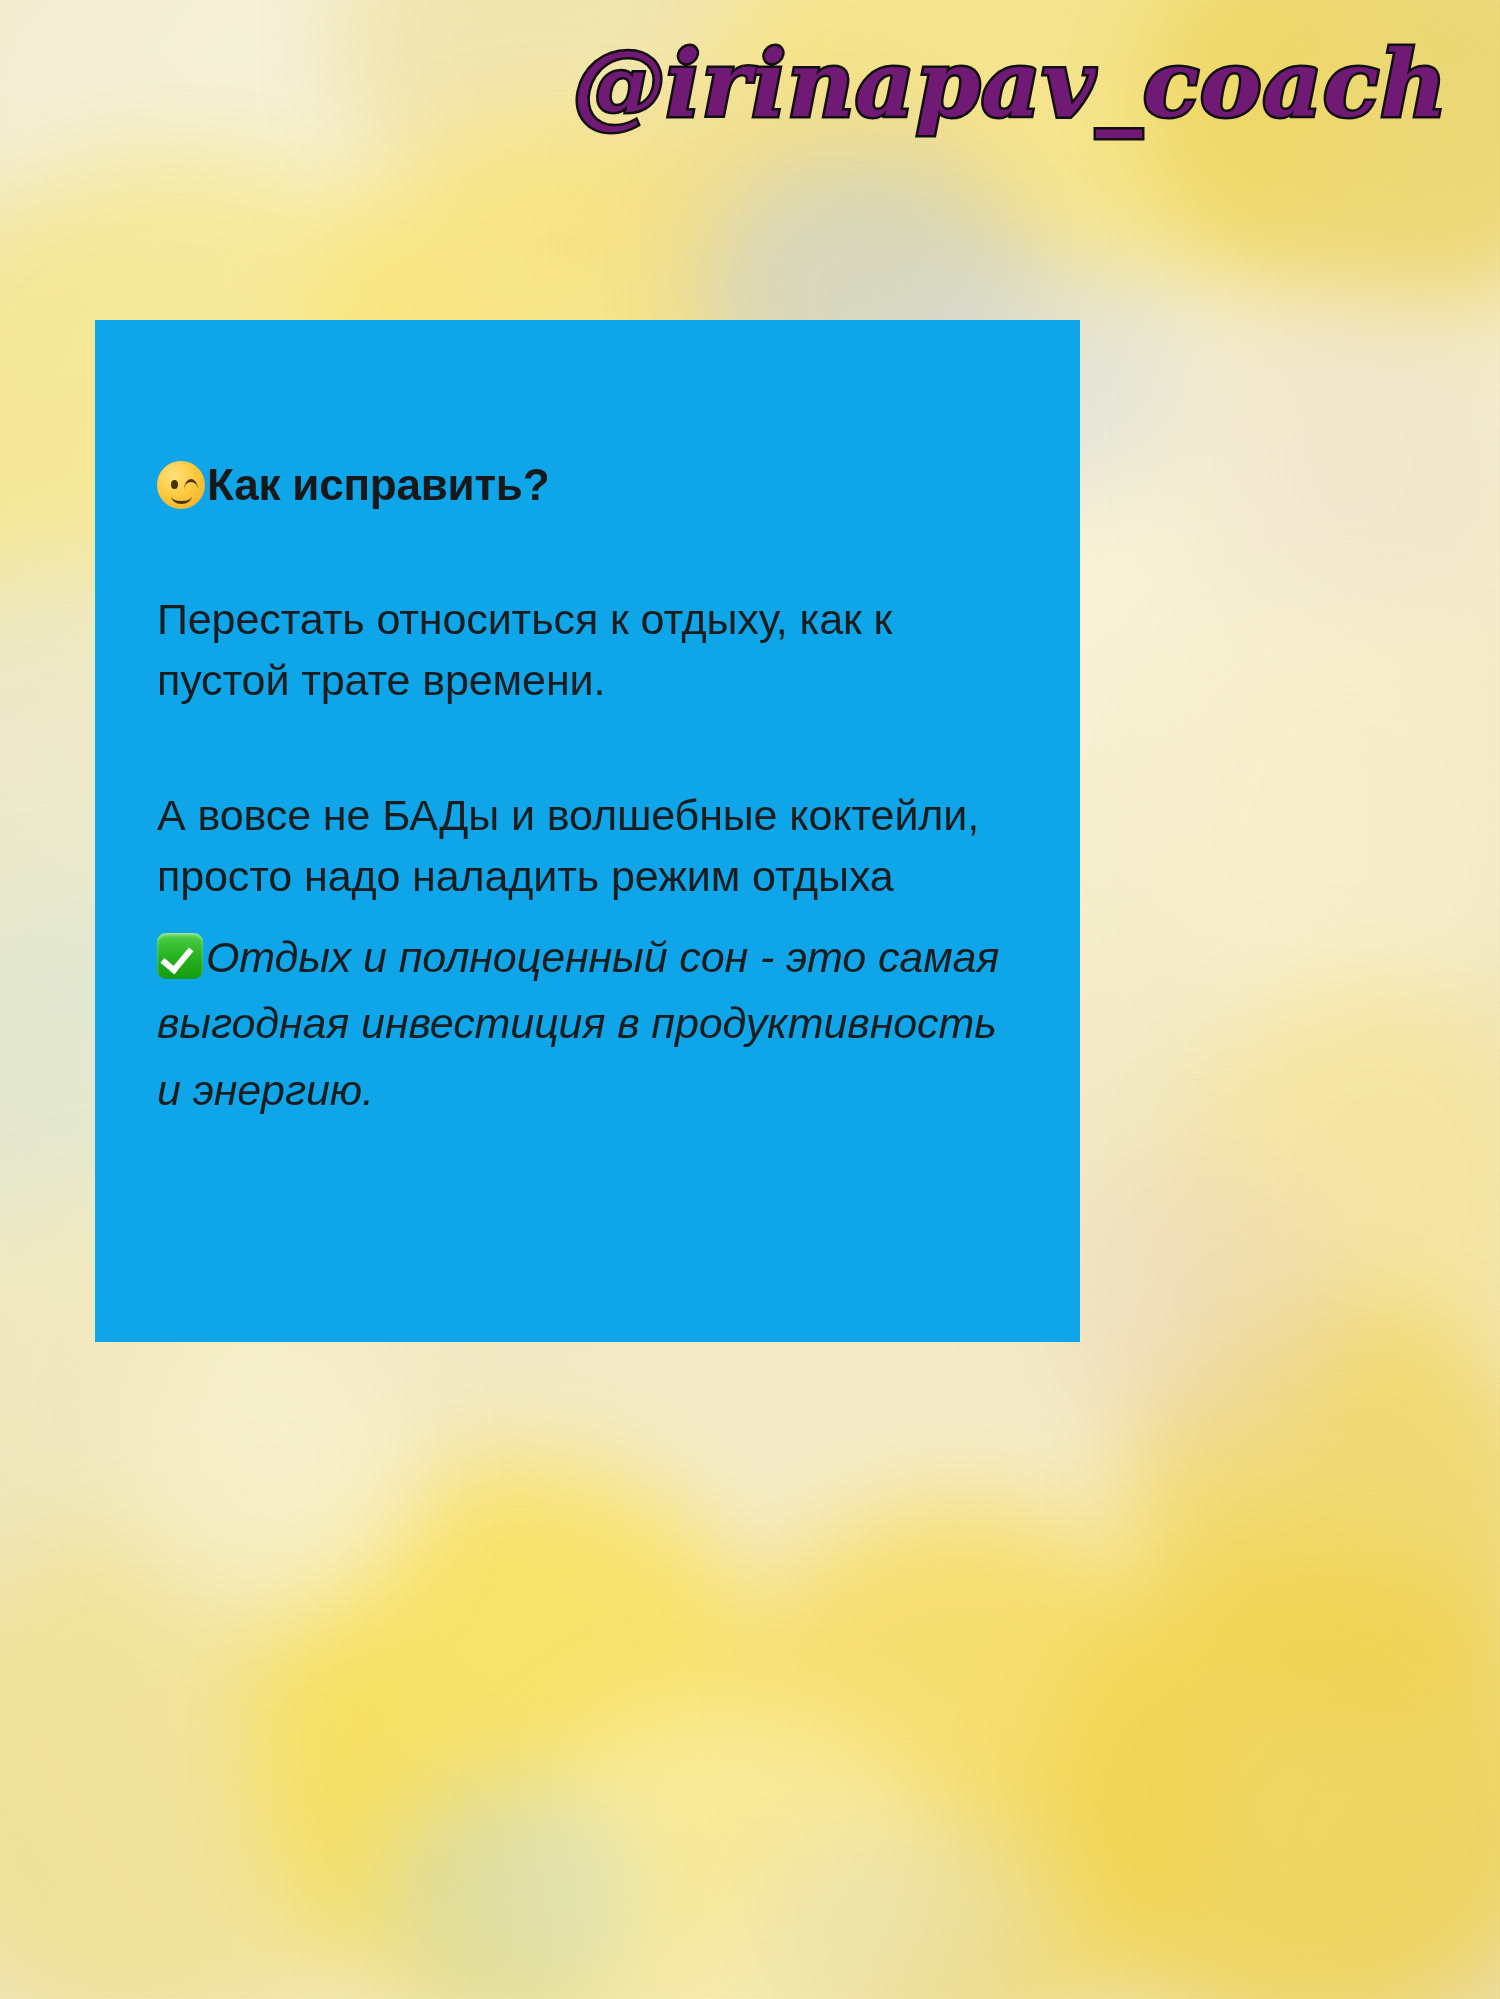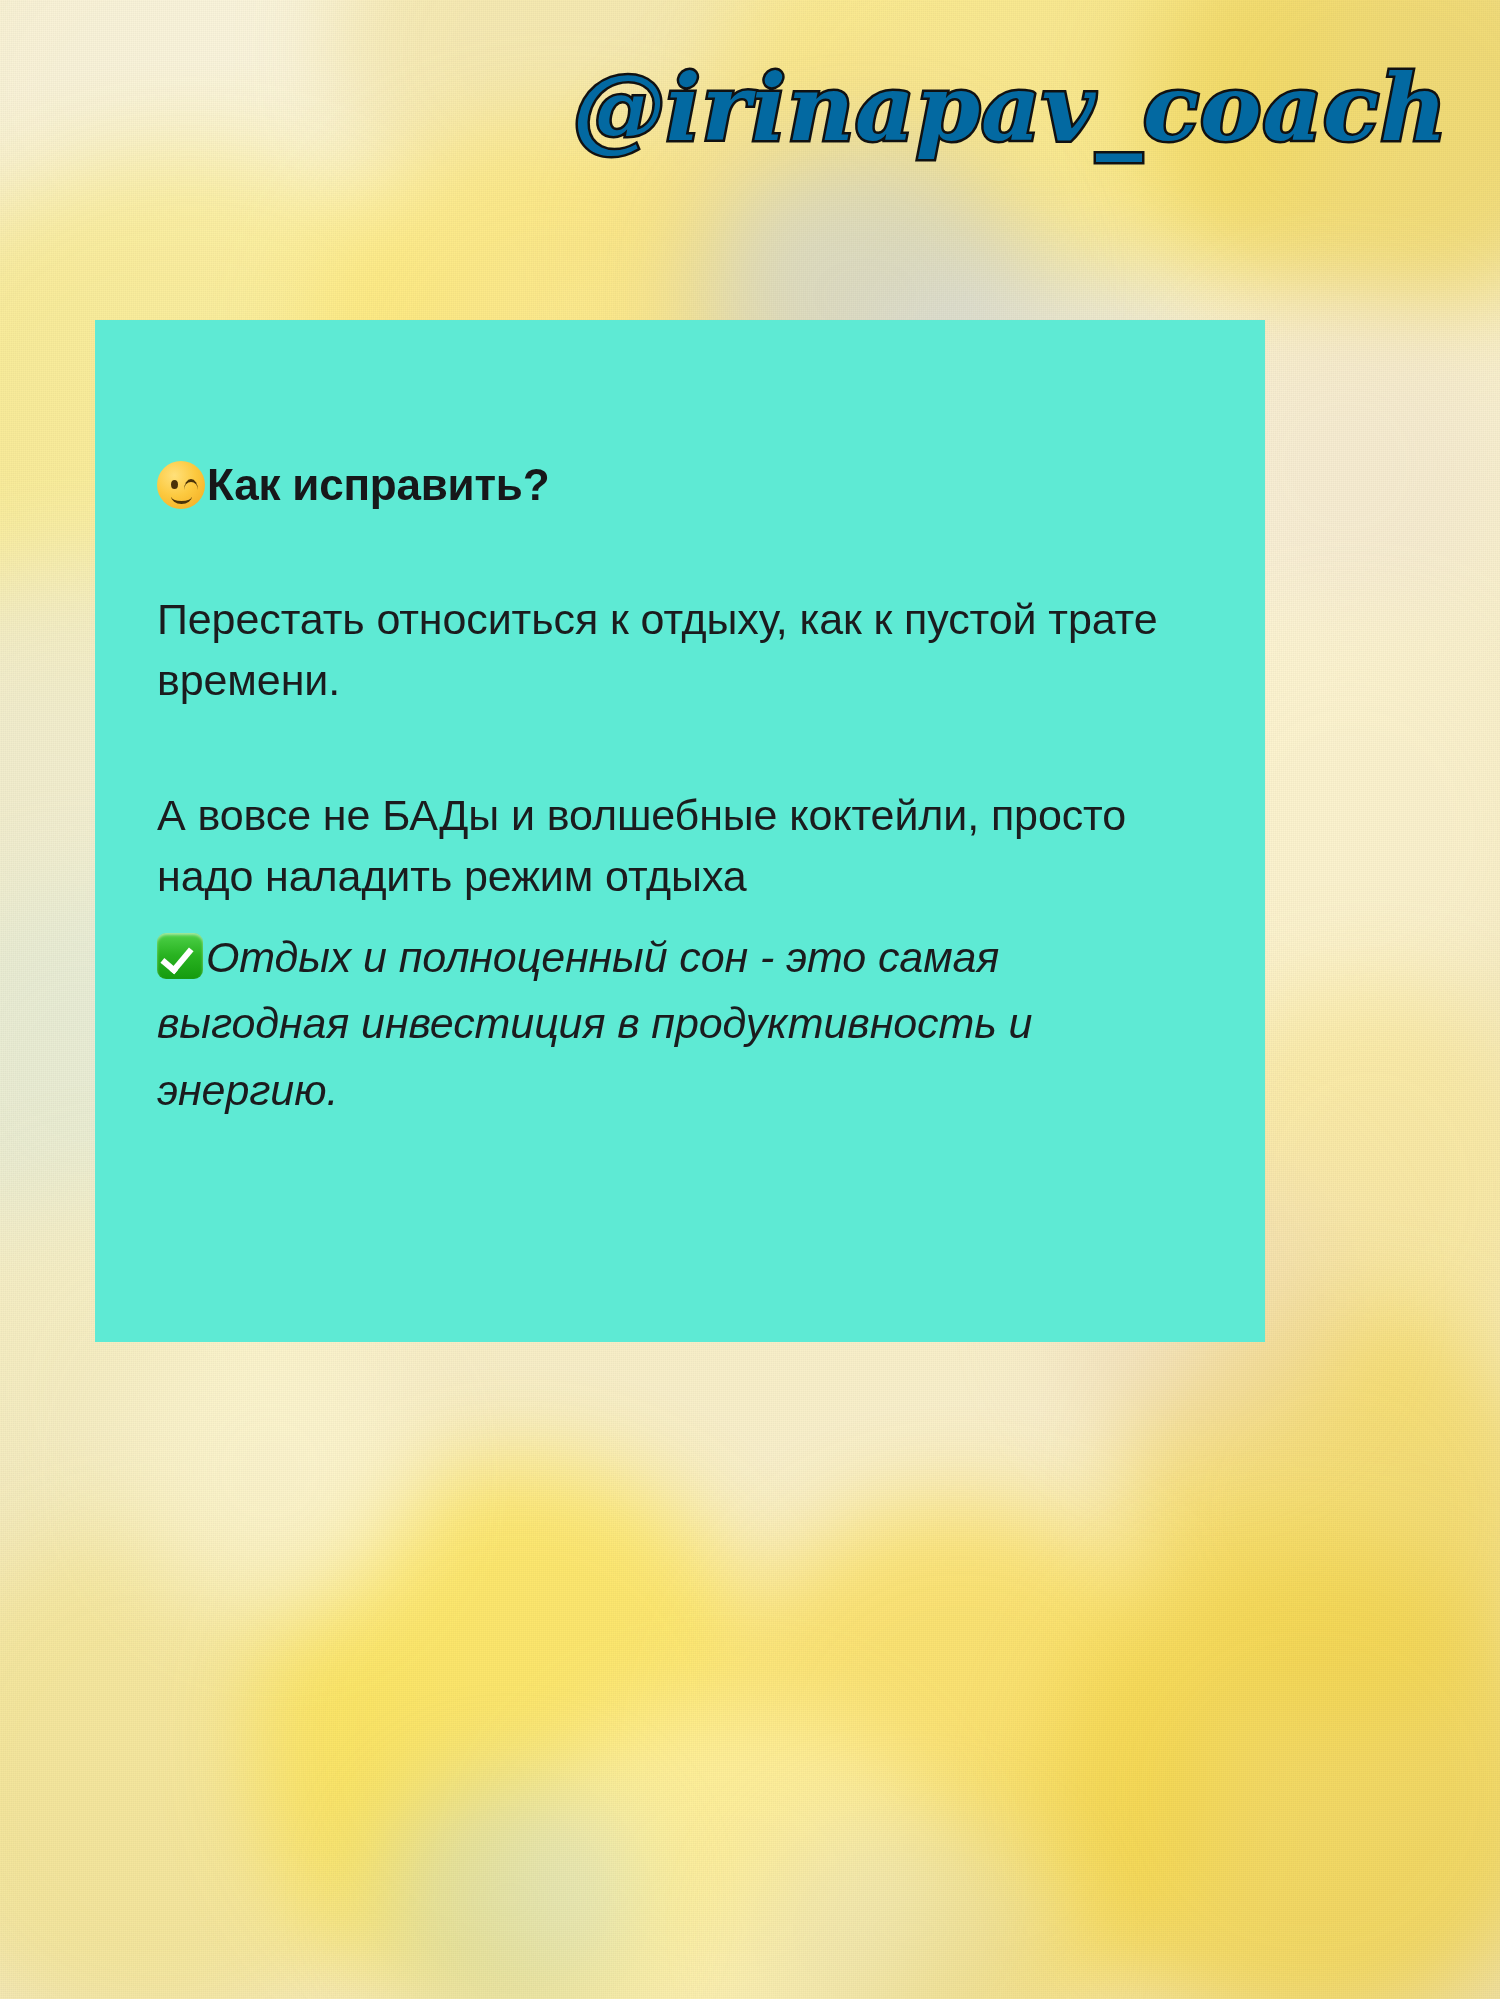--- a/index.html
+++ b/index.html
@@ -68,33 +68,32 @@
     background:radial-gradient(ellipse at 50% 45%,rgba(255,255,255,.10) 0%,rgba(255,255,255,0) 55%,rgba(190,170,90,.10) 100%);
   }
 
   
   #watermark{
     position:absolute;right:52px;top:38px;
     font-family:"DejaVu Serif",serif;
     font-style:italic;font-weight:700;
     font-size:92px;line-height:1;
     letter-spacing:1px;
-    color:#0369a1;
+    color:#701a75;
     -webkit-text-stroke:5px #111111;
     paint-order:stroke fill;
     white-space:nowrap;
-    margin-top:24px;
   }
 
   
   #card{
     position:absolute;
     left:95px;top:320px;
-    width:1170px;height:1022px;
-    background:#5eead4;
+    width:985px;height:1022px;
+    background:#0ea5e9;
     box-sizing:border-box;
     padding:140px 70px 60px 62px;
   }
 
   .heading{
     font-size:44px;
     font-weight:700;
     color:#17181a;
     letter-spacing:-.2px;
     line-height:1.15;

